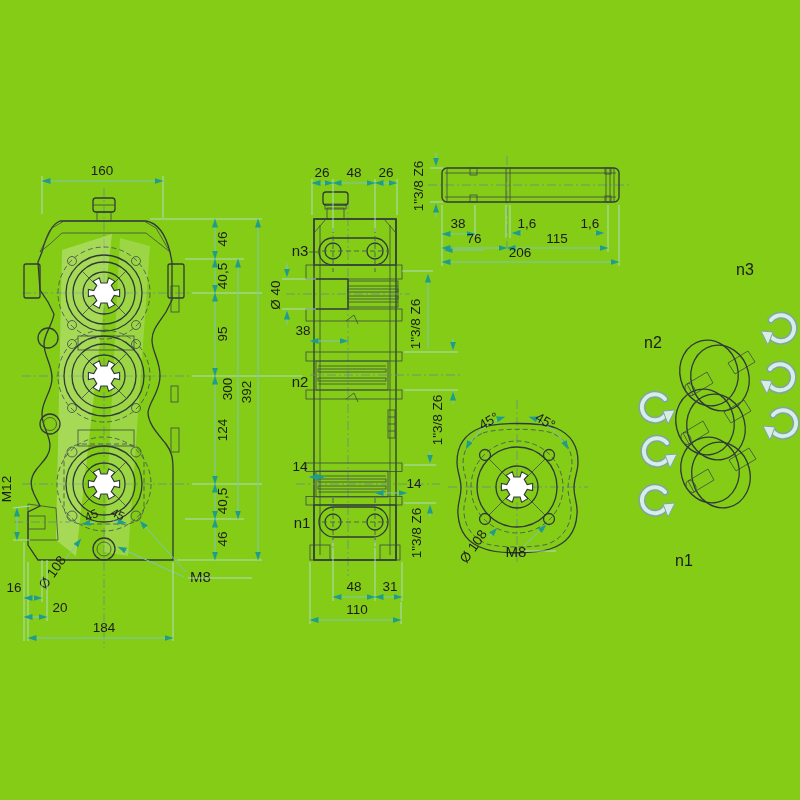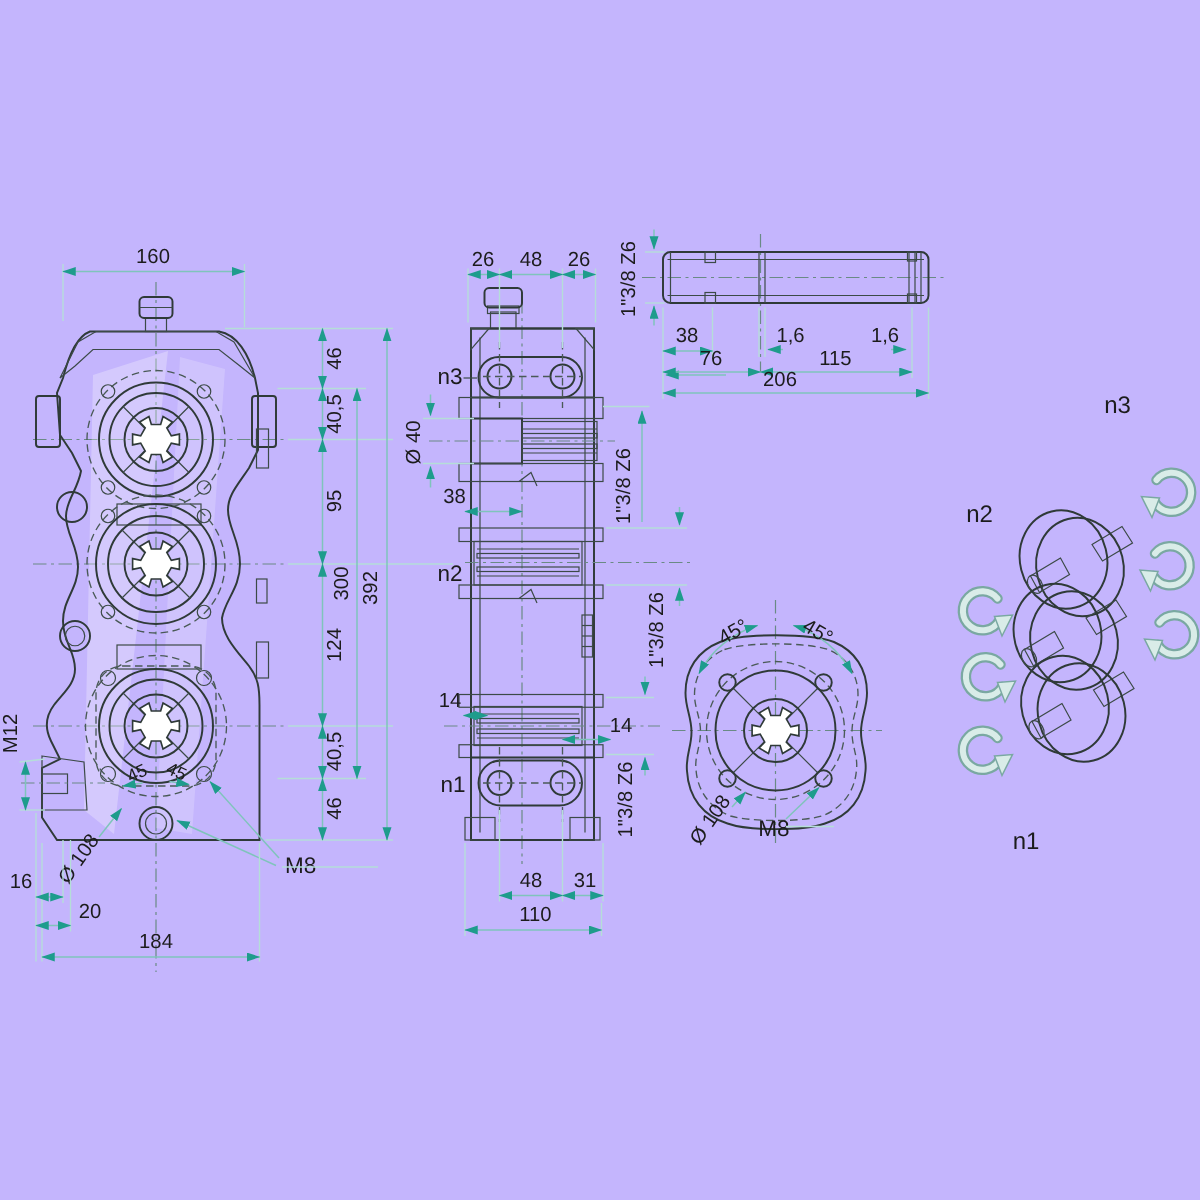--- a/index.html
+++ b/index.html
@@ -1,16 +1,16 @@
 <!DOCTYPE html>
 <html><head>
 <meta charset="utf-8">
 <style>
   html,body{margin:0;padding:0;background:#fff;}
-  .stage{width:800px;height:800px;background:#c4b5fd;position:relative;font-family:"Liberation Sans",sans-serif;}
+  .stage{width:800px;height:800px;background:#84cc16;position:relative;font-family:"Liberation Sans",sans-serif;}
   svg text{font-family:"Liberation Sans",sans-serif;fill:#1c1c1c;}
   .lbl{font-size:13.5px;}
   .lbl-s{font-size:12px;}
   .lbl-m{font-size:15px;}
   .lbl-r{font-size:16px;}
   .ol{fill:none;stroke:#2f3a38;stroke-width:1.3;}
   .thin{fill:none;stroke:#3c4a47;stroke-width:.8;}
   .dim{stroke:#7fc4bb;stroke-width:1;fill:none;}
   .ext{stroke:#b5ded8;stroke-width:.9;fill:none;}
   .cl{stroke:#6a8a85;stroke-width:.8;stroke-dasharray:9 3 2 3;fill:none;}

